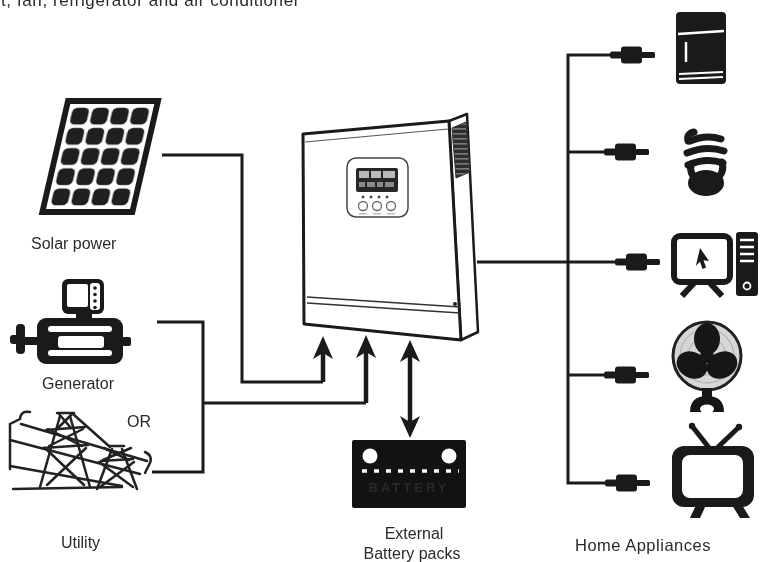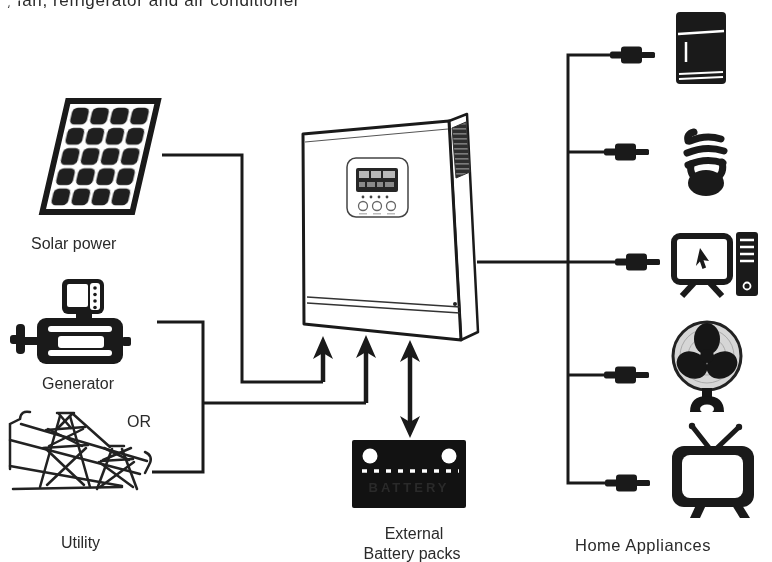--- a/index.html
+++ b/index.html
@@ -1,19 +1,18 @@
 <!DOCTYPE html>
 <html><head>
 <meta charset="utf-8">
 <style>
   html,body{margin:0;padding:0;background:#fff;}
   .stage{
     position:relative;width:772px;height:562px;background:#ffffff;overflow:hidden;
     font-family:"Liberation Sans","DejaVu Sans",sans-serif;
-    border-radius:24px;
   }
   svg{position:absolute;left:0;top:0;display:block;}
   text{font-family:"Liberation Sans","DejaVu Sans",sans-serif;fill:#2a2a2a;}
   .cap{font-size:16px;}
 </style>
 </head>
 <body>
 
 <div class="stage">
 <svg width="772" height="562" viewBox="0 0 772 562">

